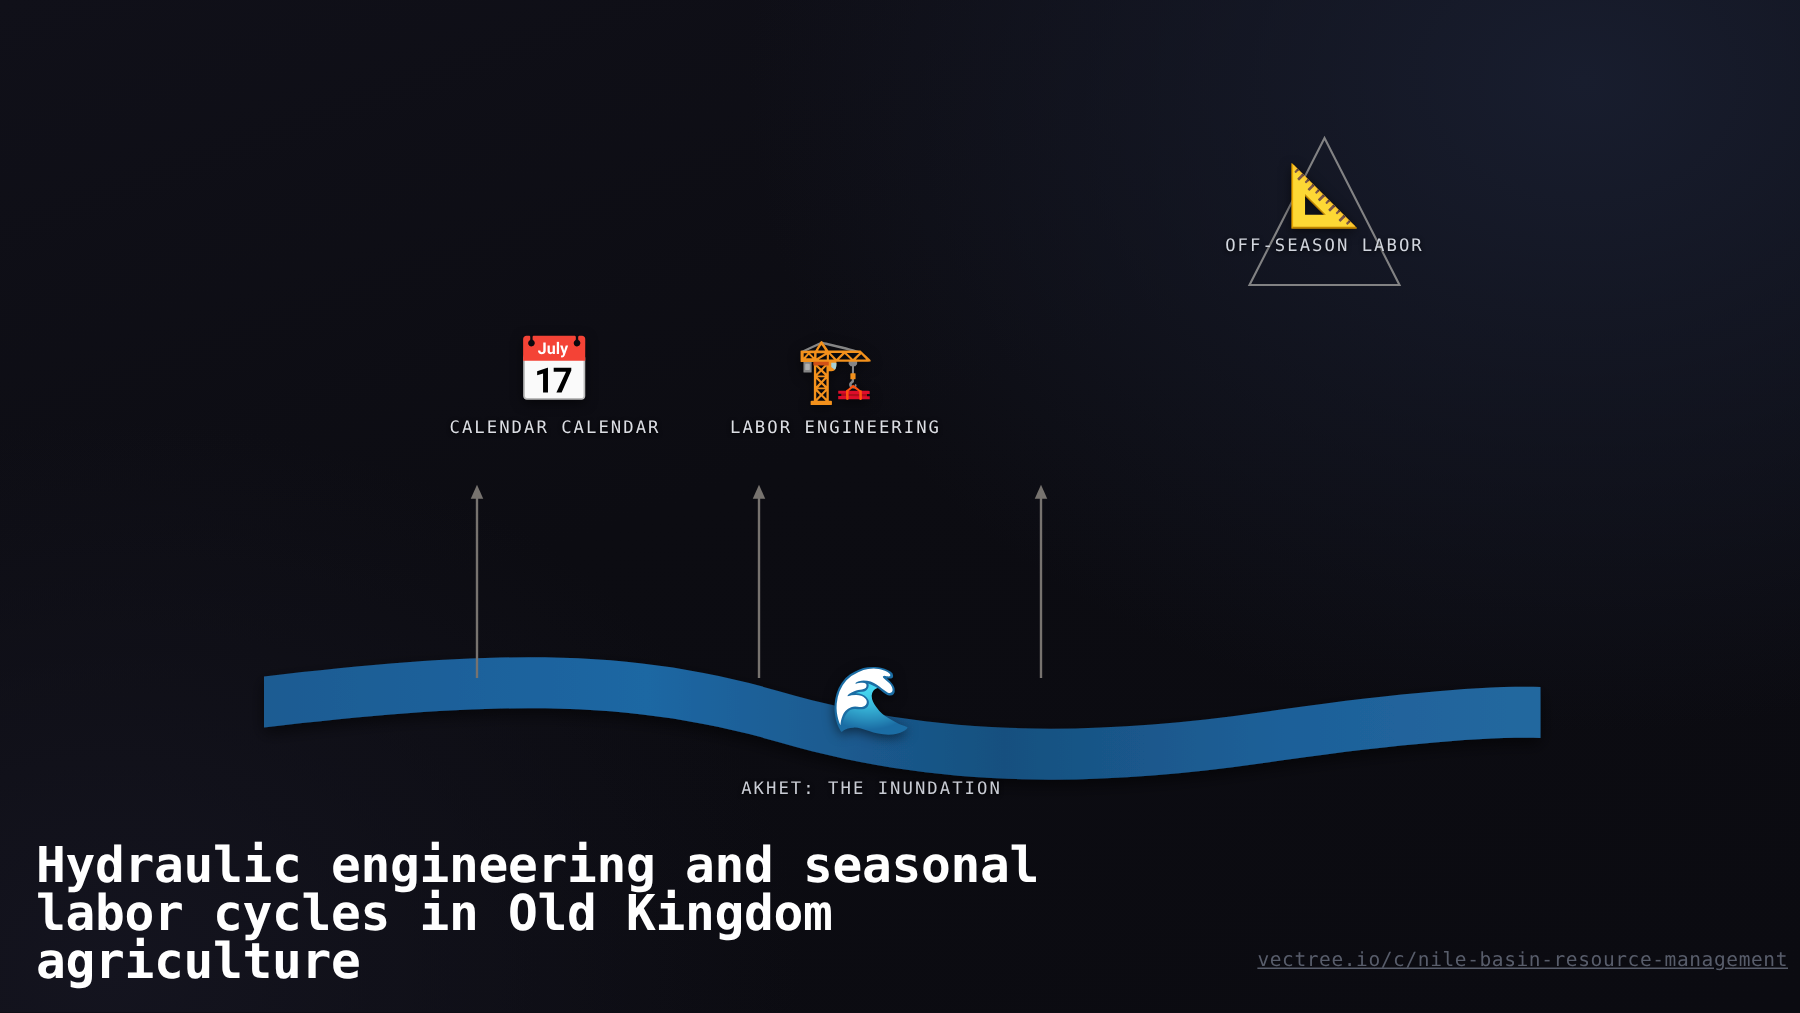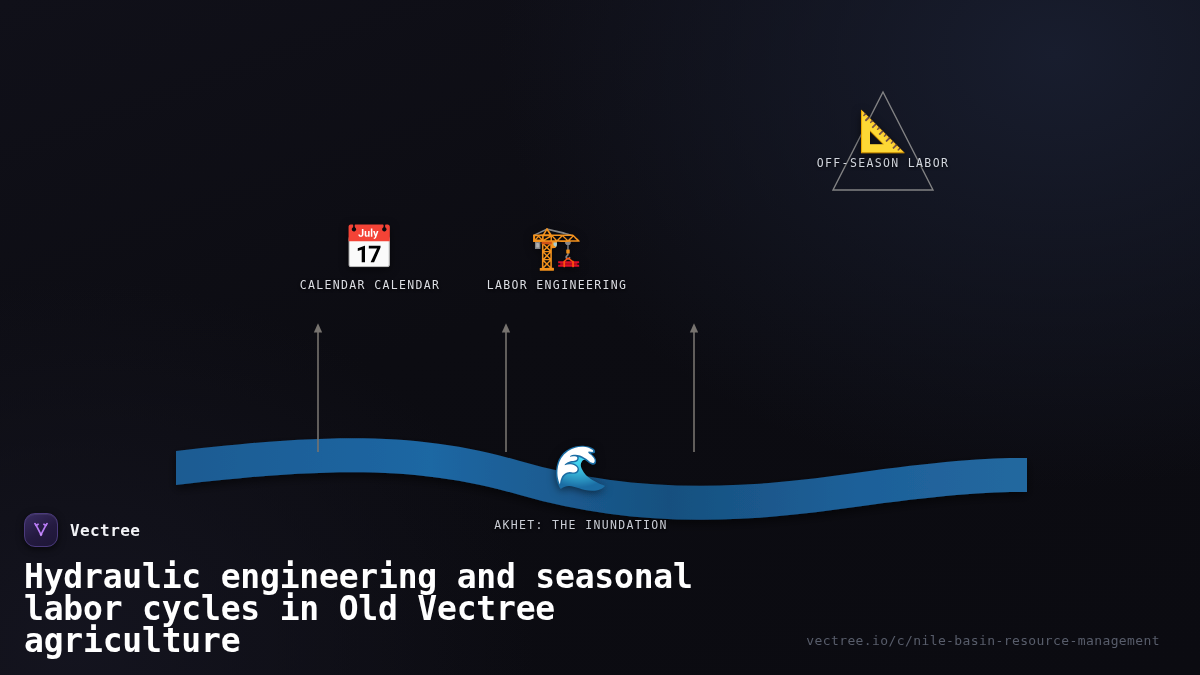--- a/index.html
+++ b/index.html
@@ -102,26 +102,27 @@
     font-size:33px;
     font-weight:bold;
     line-height:32px;
     letter-spacing:-0.2px;
     color:#ffffff;
     max-width:790px;
     white-space:pre-line;
   }
   #url {
     position:absolute;
-    right:40px;
+    right:8px;
     bottom:27px;
     font-size:13px;
     letter-spacing:.4px;
     color:#585d6b;
     white-space:nowrap;
+    text-decoration:underline;
   }
 </style>
 </head>
 <body>
 
 <div id="stage">
 
   <svg id="riverLayer" viewBox="0 0 1200 675">
     <defs>
       <linearGradient id="riverGrad" x1="0" y1="0" x2="1" y2="0">
@@ -176,36 +177,21 @@
     <div class="node-label">LABOR ENGINEERING</div>
   </div>
 
   <div class="node" id="node-akhet" style="left:581px; top:489px;">
     <div class="node-emoji">🌊</div>
     <div class="node-label dim">AKHET: THE INUNDATION</div>
   </div>
 
   <div id="footer">
 
-    <div id="brand">
-      <div id="brand-mark">
-        <svg width="20" height="20" viewBox="0 0 20 20" aria-hidden="true">
-          <g stroke="#b97cf5" stroke-width="1.7" fill="none" stroke-linecap="round">
-            <path d="M5.2 5.4 L10 14.6 L14.8 5.4"></path>
-            <path d="M5.2 5.4 L3.9 3.6"></path>
-            <path d="M5.2 5.4 L7.1 4.3"></path>
-            <path d="M14.8 5.4 L16.1 3.6"></path>
-            <path d="M14.8 5.4 L12.9 4.3"></path>
-          </g>
-          <circle cx="10" cy="14.6" r="1.25" fill="#c98ffc"></circle>
-        </svg>
-      </div>
-      <div id="brand-name">Vectree</div>
-    </div>
 
     <div id="headline">Hydraulic engineering and seasonal
-labor cycles in Old Vectree
+labor cycles in Old Kingdom
 agriculture</div>
 
     <div id="url">vectree.io/c/nile-basin-resource-management</div>
   </div>
 
 </div>
 
 </body></html>

